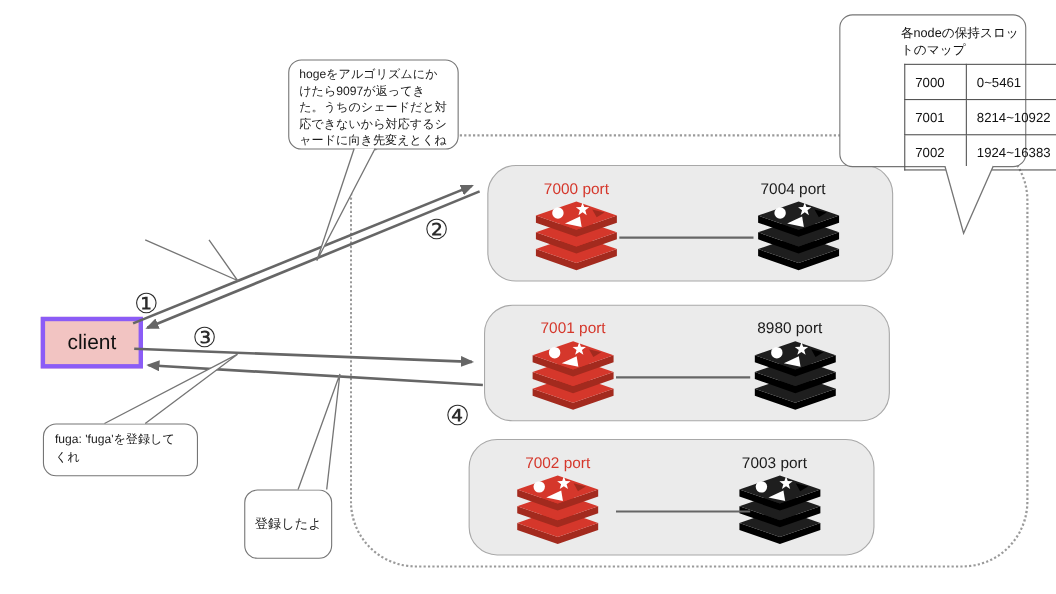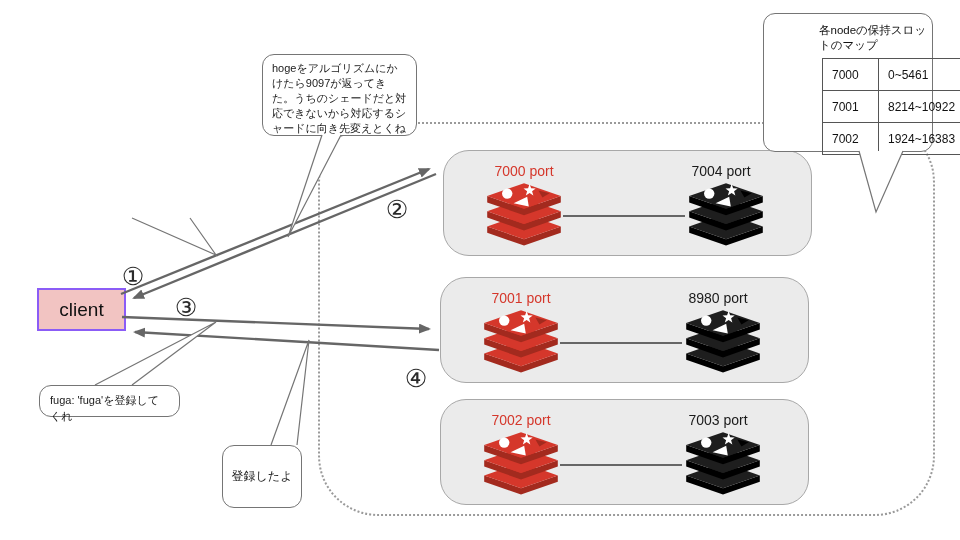--- a/index.html
+++ b/index.html
@@ -23,32 +23,32 @@
   }
   .port-label{position:absolute;top:12px;width:110px;text-align:center;font-size:14px;}
   .port-label.master{left:25px;color:var(--master-color,#d5372b);}
   .port-label.replica{left:222px;color:var(--replica-color,#1a1a1a);}
   .redis-svg{position:absolute;top:30px;width:80px;height:70px;}
   .redis-svg.master{left:40px;--face:var(--redis-red-face,#d5372b);--side:var(--redis-red-side,#a32a1e);}
   .redis-svg.replica{left:242px;--face:var(--redis-black-face,#1e1e1e);--side:var(--redis-black-side,#000);}
   
   #client-box{
     position:absolute;left:37px;top:288px;width:85px;height:39px;z-index:3;
-    background:var(--client-fill,#f2c4c2);border:2px solid #8b5cf6;
+    background:var(--client-fill,#f2c4c2);border:4px solid #8b5cf6;
     display:flex;align-items:center;justify-content:center;
     font-size:19px;color:#111;
   }
   
   .bubble{
     position:absolute;z-index:5;background:#fff;border:1px solid #757575;border-radius:12px;
     box-sizing:border-box;font-size:11px;line-height:1.42;color:#1a1a1a;white-space:pre-line;
   }
   #bubble-command{left:37px;top:126px;width:186px;height:93px;padding:13px 11px;border-radius:15px;}
   #bubble-redirect{left:262px;top:54px;width:155px;height:82px;padding:6px 9px;line-height:1.36;}
-  #bubble-register-request{left:39px;top:385px;width:141px;height:32px;padding:7px 10px;}
+  #bubble-register-request{left:39px;top:385px;width:141px;height:48px;padding:7px 10px;}
   #bubble-register-done{left:222px;top:445px;width:80px;height:63px;display:flex;align-items:center;justify-content:center;font-size:12px;}
   
   #slot-map-bubble{
     position:absolute;left:763px;top:13px;width:170px;height:139px;z-index:5;
     background:#fff;border:1px solid #757575;border-radius:12px;box-sizing:border-box;padding-left:44px;
   }
   #slot-map-title{font-size:11.5px;margin:9px 0 5px 11px;color:#111;}
   #slot-map-table{
     border-collapse:collapse;margin-left:14px;width:139px;
     font-size:12px;color:#111;table-layout:fixed;
@@ -108,21 +108,21 @@
     <div class="port-label master">7001 port</div>
     <div class="port-label replica">8980 port</div>
     <svg class="redis-svg master" viewBox="0 0 100 82">
         <use href="#redis-logo"></use>
       </svg>
     <svg class="redis-svg replica" viewBox="0 0 100 82">
         <use href="#redis-logo"></use>
       </svg>
   </div>
 
-  <div class="node-box" style="left:440px;top:399px;">
+  <div class="node-box" style="left:426px;top:399px;">
     <div class="port-label master">7002 port</div>
     <div class="port-label replica">7003 port</div>
     <svg class="redis-svg master" viewBox="0 0 100 82">
         <use href="#redis-logo"></use>
       </svg>
     <svg class="redis-svg replica" viewBox="0 0 100 82">
         <use href="#redis-logo"></use>
       </svg>
   </div>
 

